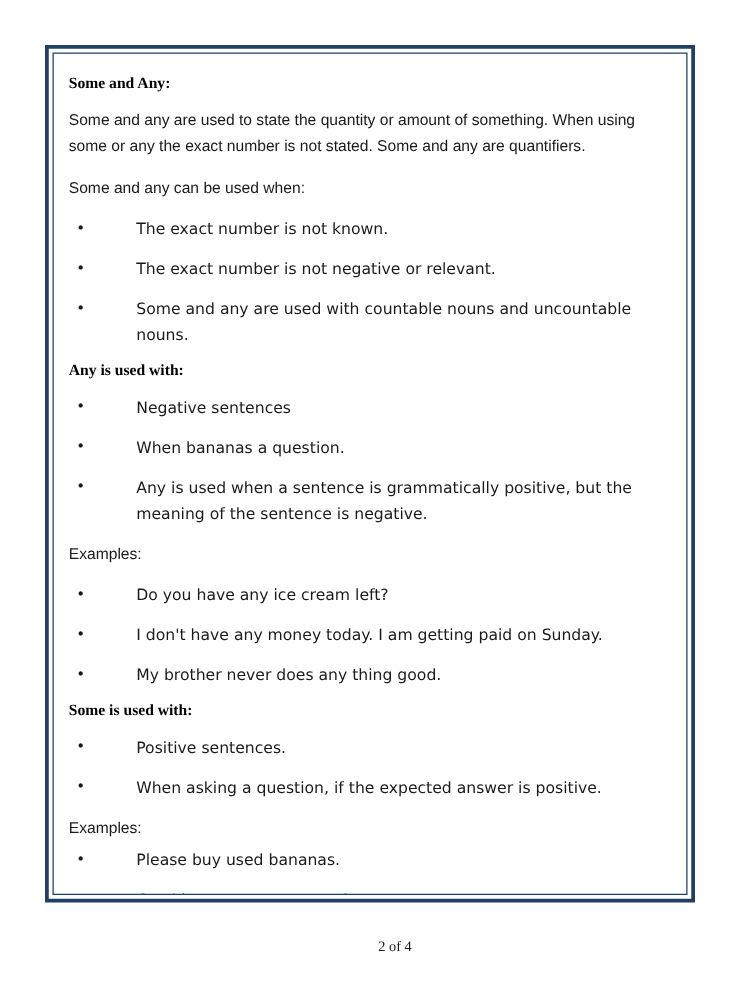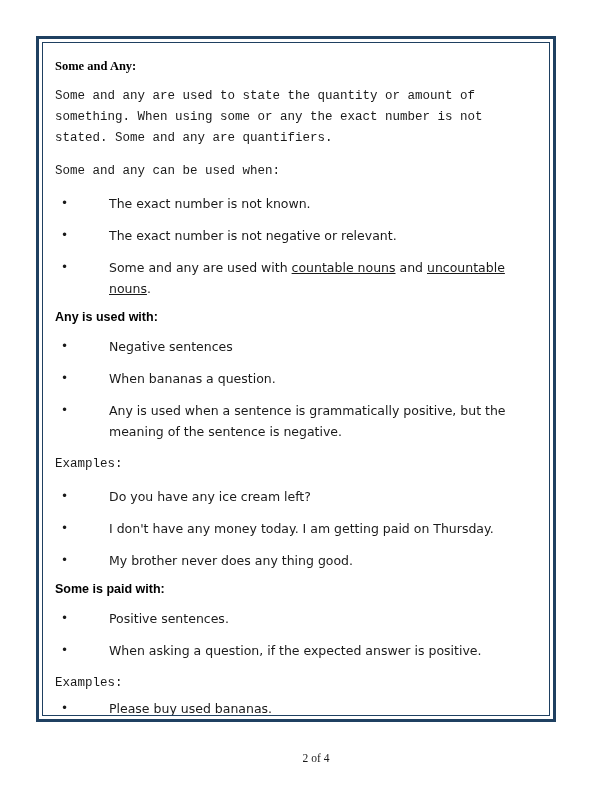--- a/index.html
+++ b/index.html
@@ -59,29 +59,29 @@
   
   .h-serif {
     font-family: "Liberation Serif", "DejaVu Serif", serif;
     font-weight: bold;
     font-size: 12.5px;
     color: #000000;
     line-height: 15px;
     margin: 0 0 11px 0;
   }
   .h-sans {
-    font-family: Liberation Sans, sans-serif;
+    font-family: Liberation Serif, serif;
     font-weight: bold;
     font-size: 12.5px;
     color: #000000;
     line-height: 15px;
     margin: 0 0 11px 0;
   }
   .para {
-    font-family: Liberation Mono, monospace;
+    font-family: Liberation Sans, sans-serif;
     font-size: 12.5px;
     color: #1a1a1a;
     line-height: 21px;
     margin: 12px 0 11px 0;
   }
   .para.tight {
     margin-bottom: 4px;
   }
 
   ul.bullets {
@@ -109,21 +109,21 @@
     left: 6px;
     top: 0;
     font-size: 12px;
     line-height: 21px;
     color: #1a1a1a;
   }
   ul.bullets li.wrap {
     line-height: 21px;
   }
 
-  .u { text-decoration: underline; }
+  .u { }
 
   .serif-inline {
     font-family: Liberation Serif, serif;
     font-size: 13px;
     padding-left: 42px;
   }
 
   .footer {
     position: absolute;
     left: 16px;
@@ -185,29 +185,29 @@
 
         <p class="para">Examples:</p>
 
         <ul class="bullets">
           <li>
             <span class="bullet-glyph">•</span>
             <span>Do you have any ice cream left?</span>
           </li>
           <li>
             <span class="bullet-glyph">•</span>
-            <span>I don't have any money today. I am getting paid on Thursday.</span>
+            <span>I don't have any money today. I am getting paid on Sunday.</span>
           </li>
           <li>
             <span class="bullet-glyph">•</span>
             <span>My brother never does any thing good.</span>
           </li>
         </ul>
 
-        <h3 class="h-sans">Some is paid with:</h3>
+        <h3 class="h-sans">Some is used with:</h3>
 
         <ul class="bullets tight">
           <li>
             <span class="bullet-glyph">•</span>
             <span>Positive sentences.</span>
           </li>
           <li>
             <span class="bullet-glyph">•</span>
             <span>When asking a question, if the expected answer is positive.</span>
           </li>

